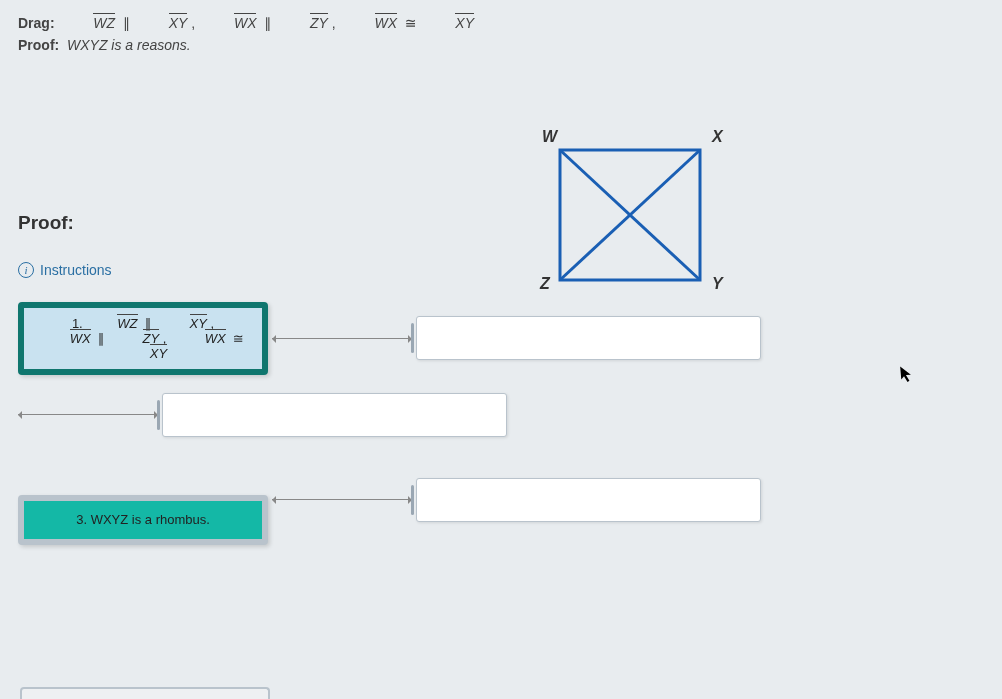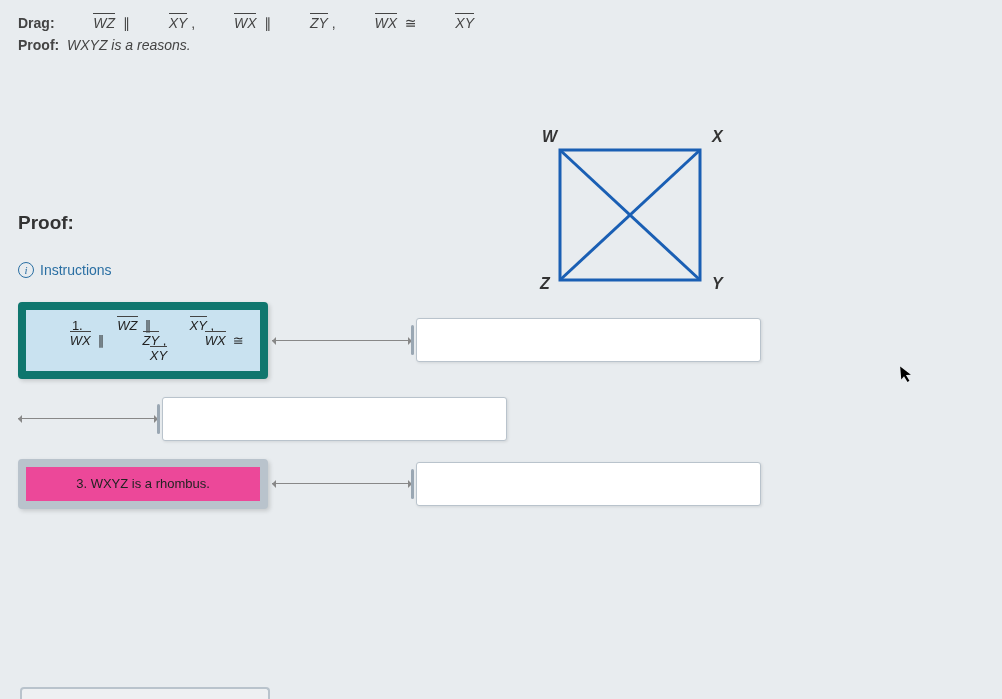--- a/index.html
+++ b/index.html
@@ -47,33 +47,33 @@
     width:16px;height:16px;border:1.5px solid #2a6fa3;border-radius:50%;
     align-items:center;justify-content:center;font-size:11px;font-style:italic;font-family:Georgia,serif;
     color:#2a6fa3;
   }
   .rows { display:flex; flex-direction:column; gap:18px; }
   .row { display:flex; align-items:center; gap:4px; }
   .stmt {
     width: 250px;
     min-height: 50px;
     background: #c9e2f0;
-    border: 8px solid #0f766e;
+    border: 6px solid #0f766e;
     border-radius: 4px;
     box-shadow: 2px 2px 4px rgba(0,0,0,.15);
     display:flex;
     flex-direction:column;
     align-items:center;
     justify-content:center;
     padding:8px 10px;
     font-size:13px;
     color:#222;
     text-align:center;
   }
-  .stmt-plain { background:#ec4899; border-color:#b9c3cc; }
+  .stmt-plain { background:#14b8a6; border-color:#b9c3cc;margin-top:40px; }
   .arrow-wrap { width:140px; display:flex; align-items:center; justify-content:center; }
   .arrow-line { flex:1; height:1px; background:#888; position:relative; }
   .arrow-line::before, .arrow-line::after {
     content:""; position:absolute; top:-3px; border:4px solid transparent;
   }
   .arrow-line::before { left:-4px; border-right-color:#888; }
   .arrow-line::after  { right:-4px; border-left-color:#888; }
   .drop {
     width: 345px;
     height: 44px;

